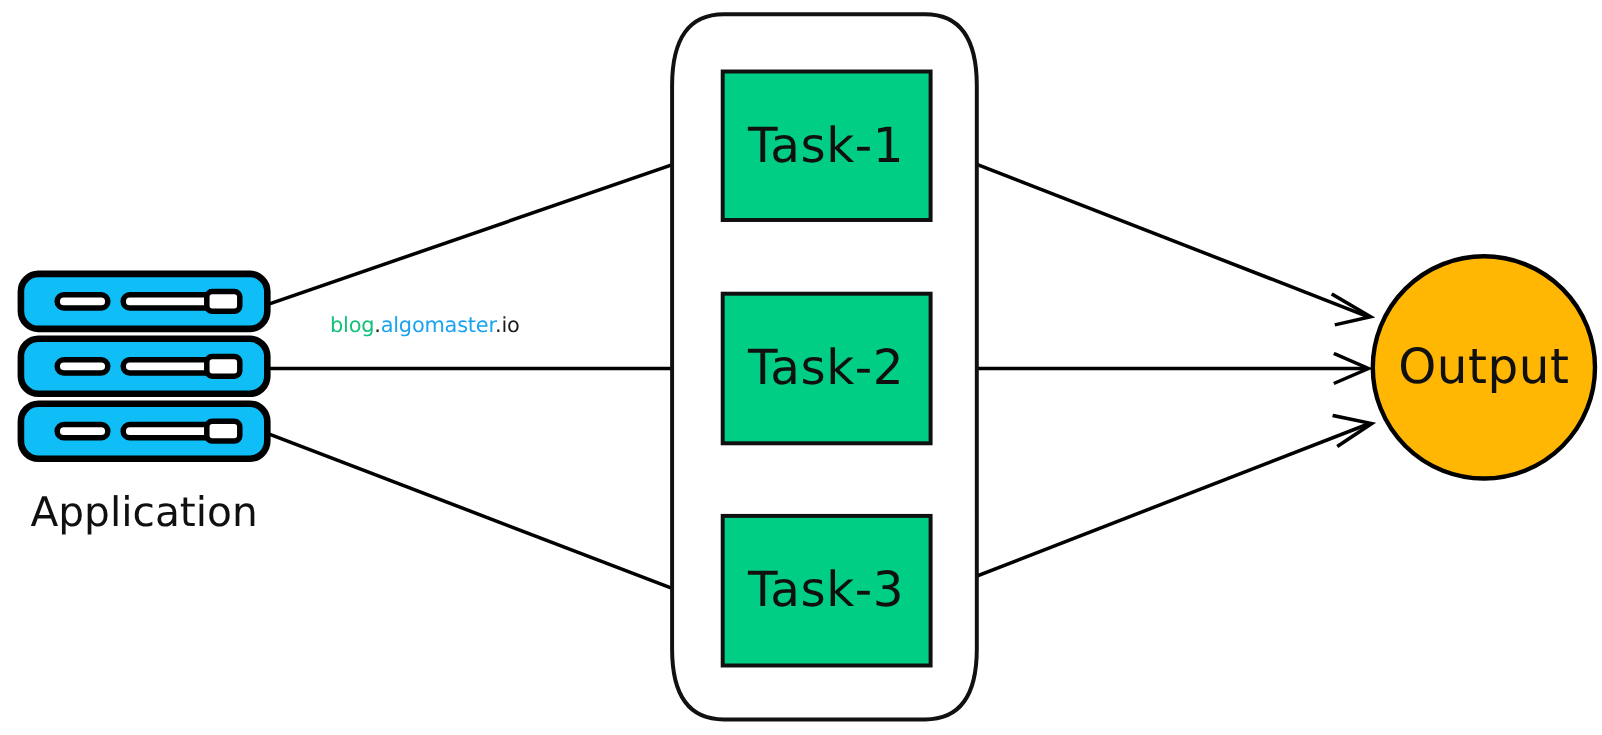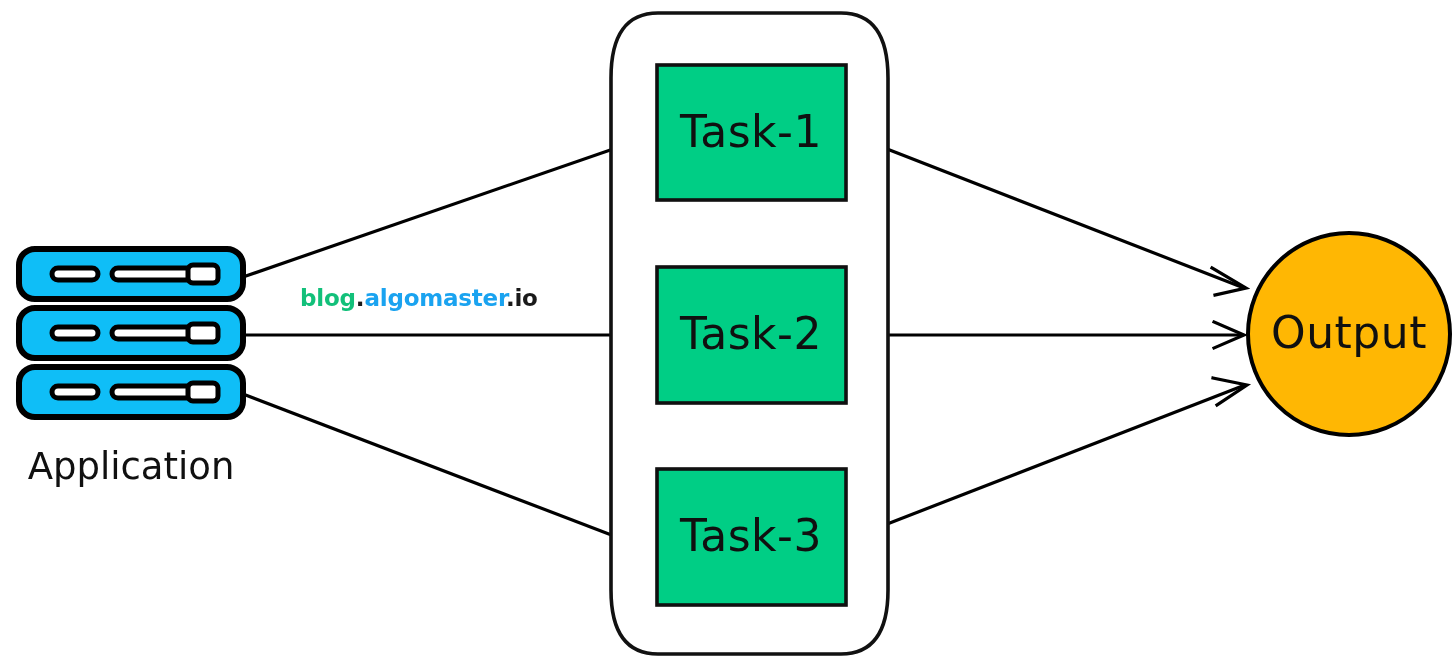--- a/index.html
+++ b/index.html
@@ -39,22 +39,22 @@
   .app-label {
     font-family: "DejaVu Sans", sans-serif;
     font-size: 37px;
     fill: #101010;
     text-anchor: middle;
     dominant-baseline: middle;
   }
   .watermark {
     position: absolute;
     font-family: "DejaVu Sans", sans-serif;
-    font-size: 23px;
-    font-weight: bold;
+    font-size: 19px;
+    font-weight: normal;
     white-space: nowrap;
     letter-spacing: -0.2px;
   }
   .wm-blog  { color: #12c07a; }
   .wm-dot   { color: #1a1a1a; }
   .wm-algo  { color: #1aa3f0; }
   .wm-io    { color: #1a1a1a; }
 </style>
 </head>
 <body>

